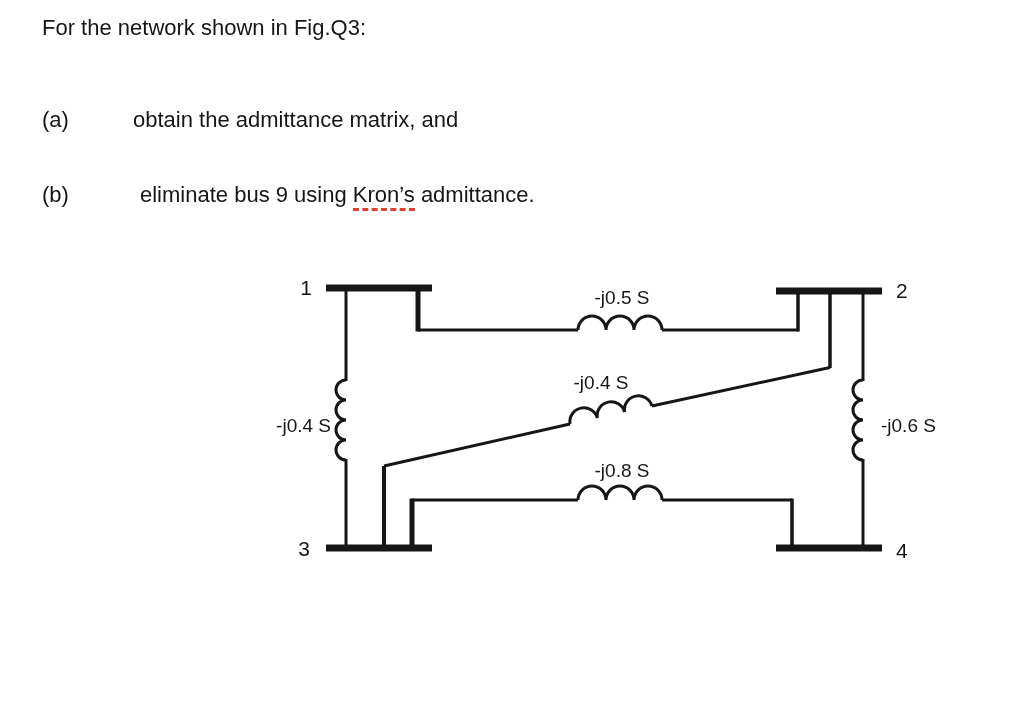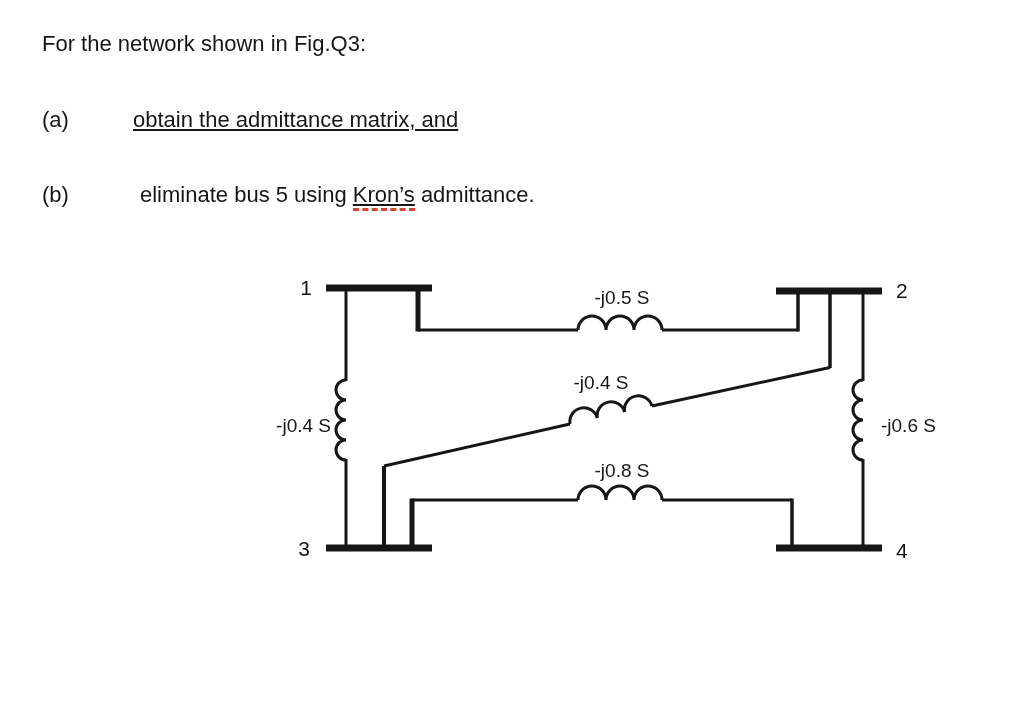--- a/index.html
+++ b/index.html
@@ -9,29 +9,28 @@
     font-family: "Liberation Sans", sans-serif;
     color: #161616;
   }
   .page {
     position: relative;
     width: 1014px; height: 724px;
     background: #ffffff;
     overflow: hidden;
   }
   .txt { position: absolute; font-size: 22px; line-height: 1.25; white-space: nowrap; }
-  .intro  { left: 42px;  top: 30px; }
+  .intro  { left: 42px;  top: 14px; }
   .pa-label { left: 42px;  top: 106px; }
-  .pa-text  { left: 133px; top: 106px; text-decoration: underline; }
+  .pa-text  { left: 133px; top: 106px; }
   .pb-label { left: 42px;  top: 181px; }
   .pb-text  { left: 140px; top: 181px; }
   .spellcheck {
     border-bottom: 3px dashed #d8452e;
     padding-bottom: 1px;
-    text-decoration: underline;
   }
   .diagram-svg { position: absolute; left: 0; top: 0; }
   .diagram-svg text {
     font-family: "Liberation Sans", sans-serif;
     fill: #161616;
   }
   .wire { stroke: #161616; fill: none; }
   .busbar { stroke: #161616; stroke-width: 7; }
   .bus-label { font-size: 21px; }
   .adm-label { font-size: 19px; }
@@ -46,21 +45,21 @@
 <body>
 
 <div class="page">
 
   <div class="txt intro">For the network shown in Fig.Q3:</div>
 
   <div class="txt pa-label">(a)</div>
   <div class="txt pa-text">obtain the admittance matrix, and</div>
 
   <div class="txt pb-label">(b)</div>
-  <div class="txt pb-text"><span>eliminate bus 5 using </span><span class="spellcheck">Kron’s</span><span> admittance.</span></div>
+  <div class="txt pb-text"><span>eliminate bus 9 using </span><span class="spellcheck">Kron’s</span><span> admittance.</span></div>
 
   <svg class="diagram-svg" width="1014" height="724" viewBox="0 0 1014 724">
 
     <line class="busbar" x1="326" y1="288" x2="432" y2="288"></line>
     <line class="busbar" x1="776" y1="291" x2="882" y2="291"></line>
     <line class="busbar" x1="326" y1="548" x2="432" y2="548"></line>
     <line class="busbar" x1="776" y1="548" x2="882" y2="548"></line>
 
     <text class="bus-label" x="312" y="295" text-anchor="end">1</text>
     <text class="bus-label" x="896" y="298" text-anchor="start">2</text>

